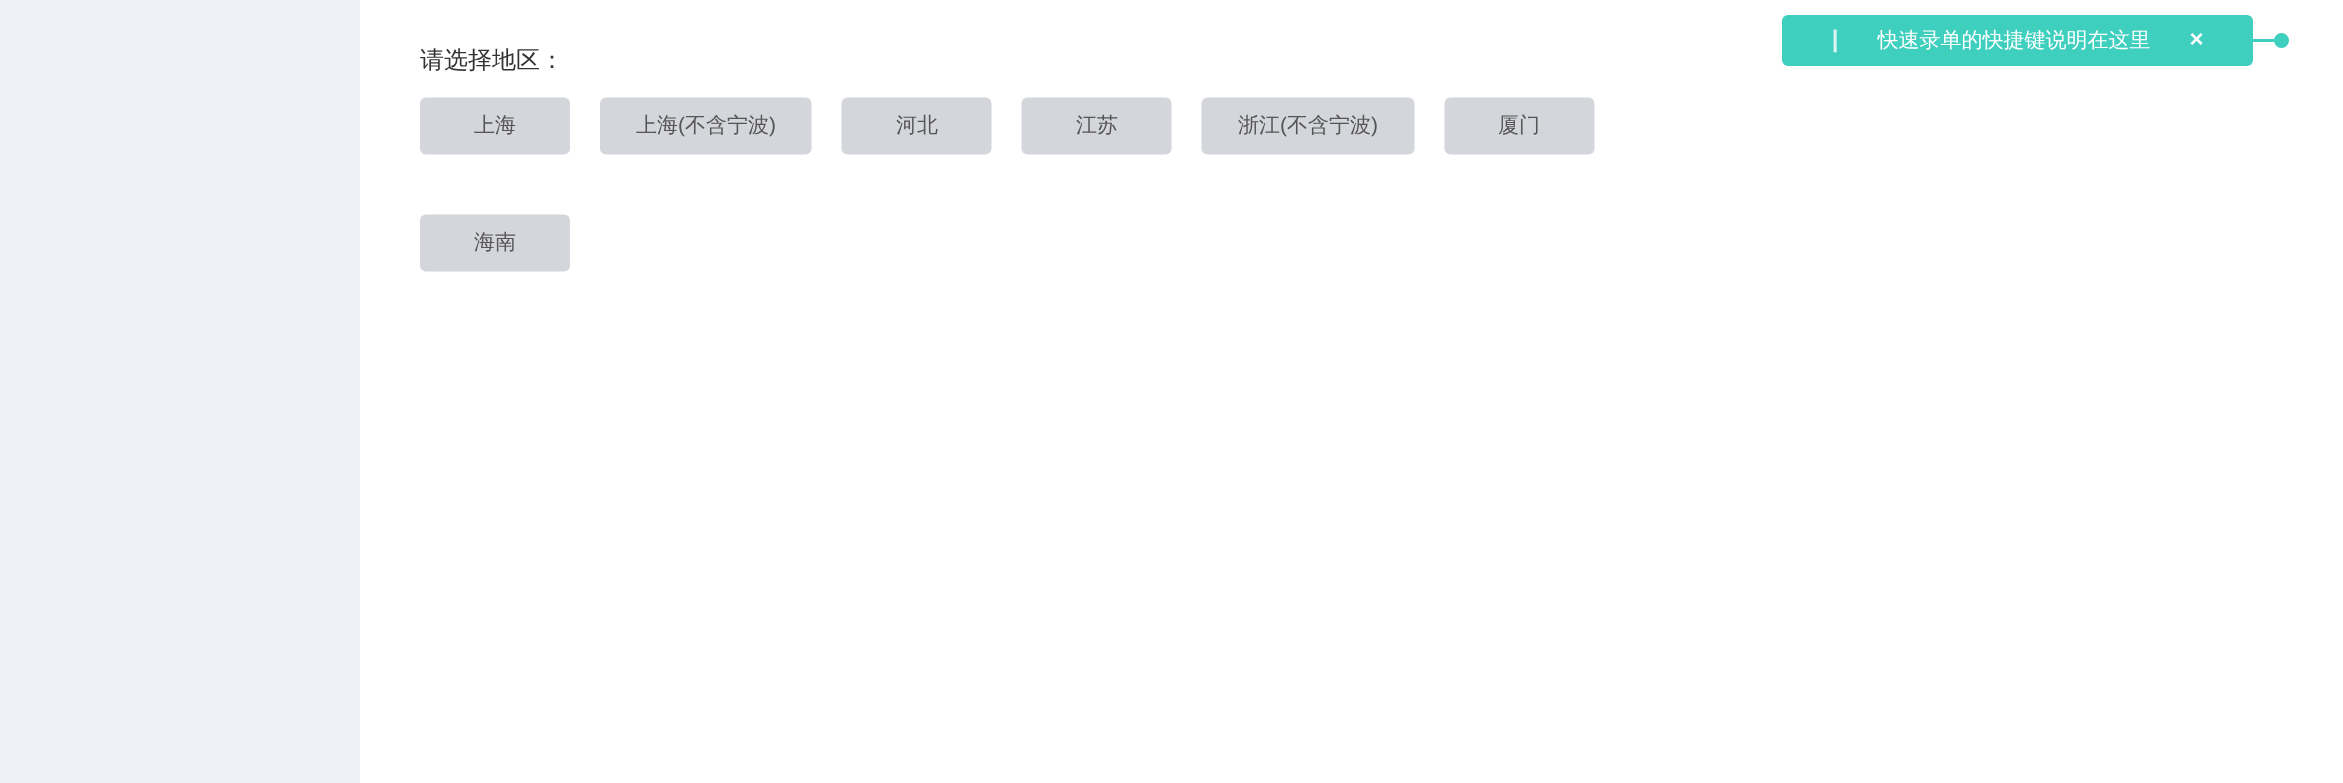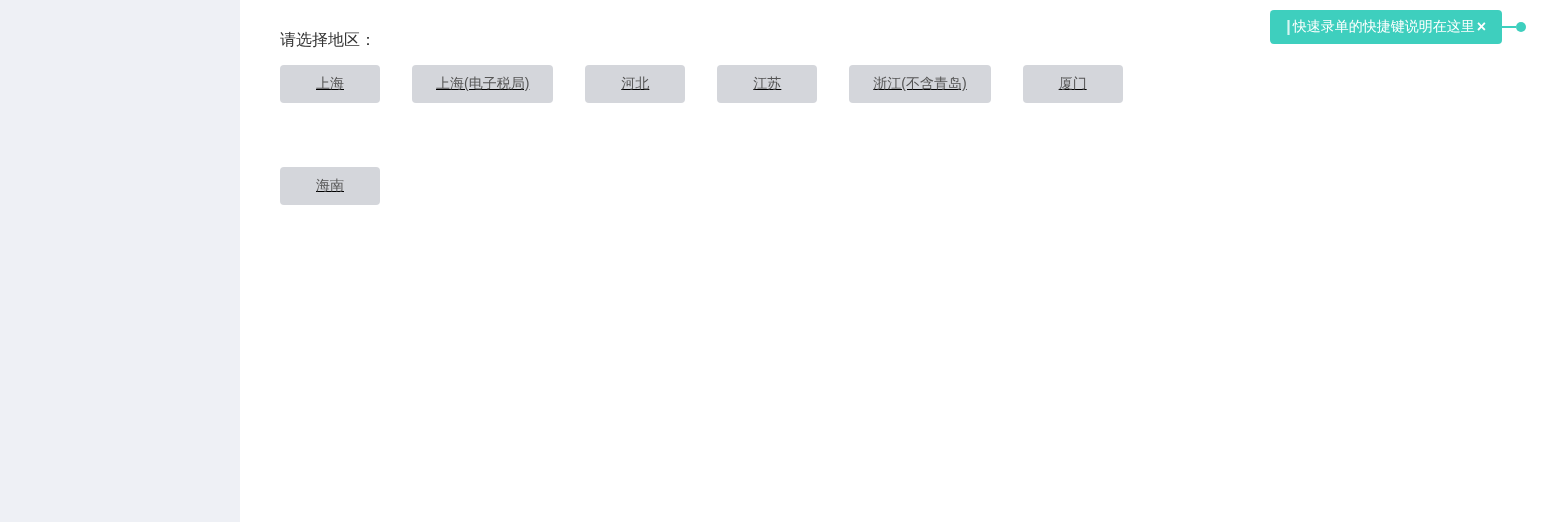--- a/index.html
+++ b/index.html
@@ -39,22 +39,21 @@
     .page-title {
       font-size: 16px;
       color: #333;
       margin-bottom: 14px;
       font-weight: normal;
     }
 
     .region-buttons {
       display: flex;
       flex-wrap: wrap;
-      gap: 32px;
-      text-decoration: underline;
+      gap: 20px;
     }
 
     .region-btn {
       background: #d4d6db;
       border: none;
       border-radius: 4px;
       padding: 10px 24px;
       font-size: 14px;
       color: #555;
       cursor: pointer;
@@ -64,25 +63,25 @@
     }
 
     
     .tooltip-banner {
       position: absolute;
       top: 10px;
       right: 60px;
       background: #3ecfbe;
       color: #fff;
       font-size: 14px;
-      padding: 8px 16px;
+      padding: 8px 33px;
       border-radius: 4px;
       display: flex;
       align-items: center;
-      gap: 2px;
+      gap: 26px;
       white-space: nowrap;
       z-index: 100;
     }
 
     .tooltip-banner::before {
       content: '|';
       font-weight: bold;
       font-size: 16px;
       color: rgba(255,255,255,0.8);
     }
@@ -124,24 +123,24 @@
 <div class="left-sidebar">
 </div>
 
 <div class="main-content">
 
   <div class="page-title">请选择地区：</div>
 
   <div class="region-buttons">
 
     <button class="region-btn">上海</button>
-    <button class="region-btn">上海(电子税局)</button>
+    <button class="region-btn">上海(不含宁波)</button>
     <button class="region-btn">河北</button>
     <button class="region-btn">江苏</button>
-    <button class="region-btn">浙江(不含青岛)</button>
+    <button class="region-btn">浙江(不含宁波)</button>
     <button class="region-btn">厦门</button>
 
     <div style="flex-basis:100%; height:0;"></div>
 
     <button class="region-btn">海南</button>
   </div>
 
 </div>
 
 <div class="tooltip-banner">

